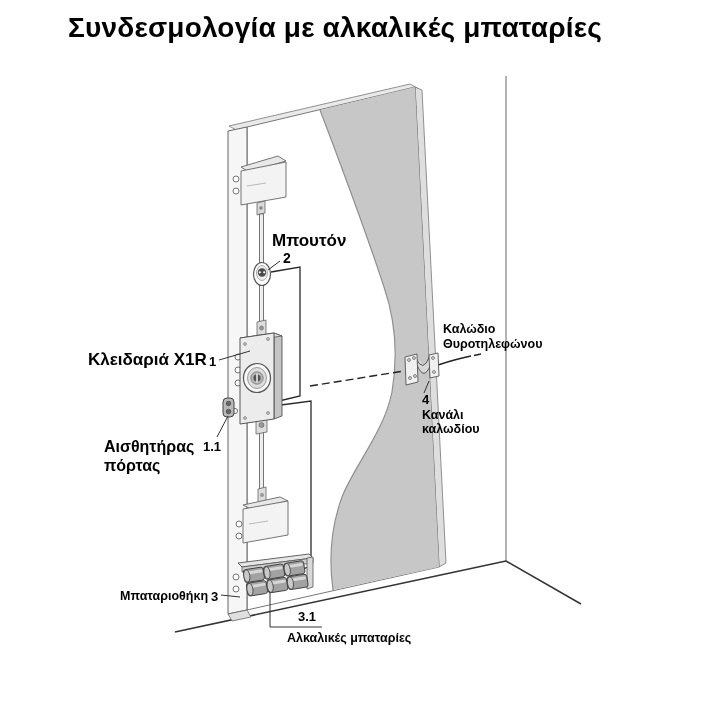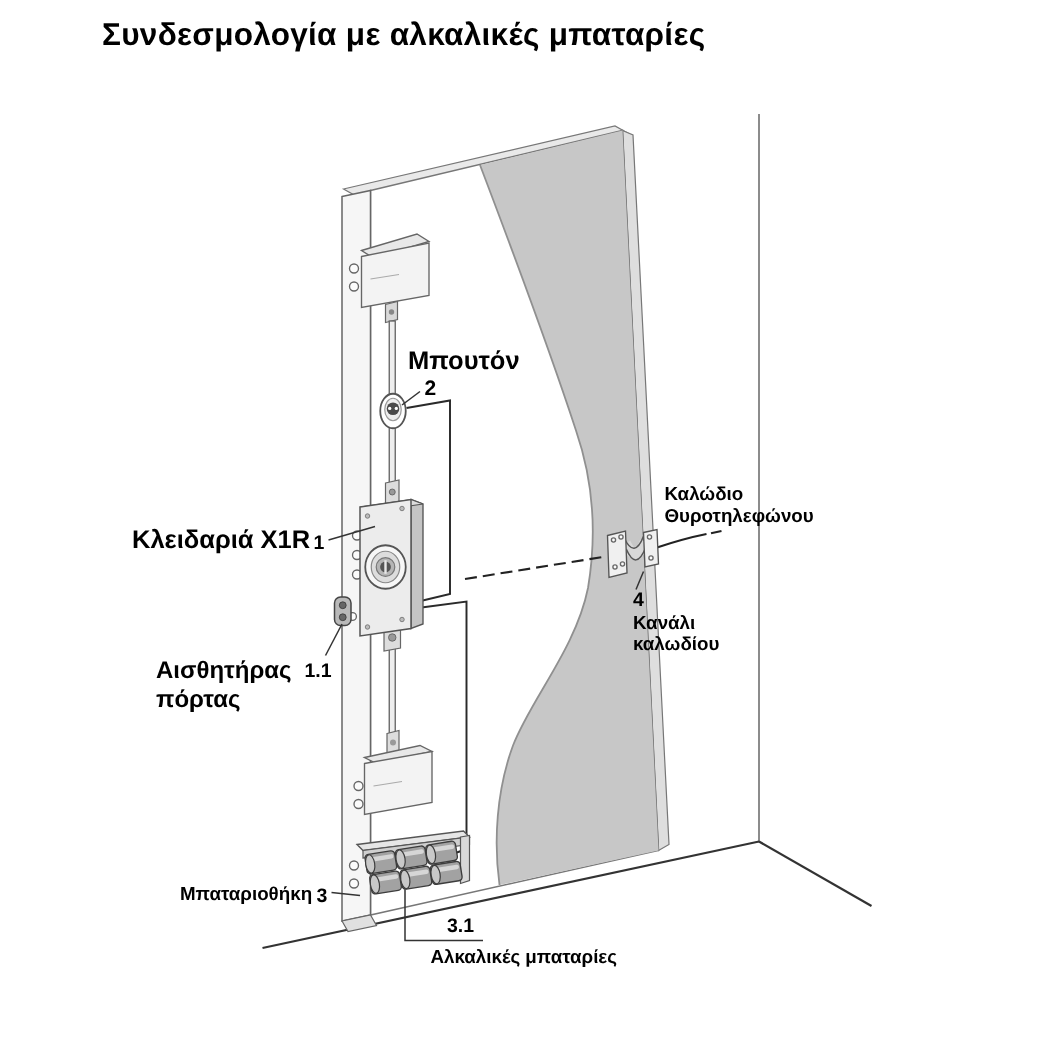--- a/index.html
+++ b/index.html
@@ -1,20 +1,20 @@
 <!DOCTYPE html>
 <html><head>
 <meta charset="utf-8">
 <style>
   html,body{margin:0;padding:0;background:#ffffff;}
   body{width:704px;height:704px;position:relative;overflow:hidden;
        font-family:"Liberation Sans",sans-serif;}
   #stage{position:absolute;inset:0;}
   h1#title{position:absolute;left:68px;top:12px;margin:0;
-           font-size:21px;font-weight:bold;color:#000;letter-spacing:.2px;}
+           font-size:28px;font-weight:bold;color:#000;letter-spacing:.2px;}
   svg{position:absolute;left:0;top:0;}
   .lbl{font-family:"Liberation Sans",sans-serif;font-weight:bold;fill:#000000;}
   .lbl-lg{font-size:17px;}
   .lbl-sm{font-size:12.5px;}
   .num{font-size:14px;}
   .num-sm{font-size:13px;}
   .wire{stroke:#2a2a2a;stroke-width:1.3;fill:none;}
   .leader{stroke:#333;stroke-width:1;fill:none;}
   .screw{fill:#fbfbfb;stroke:#666;stroke-width:0.9;}
   .batt-body{fill:#a2a2a2;stroke:#3d3d3d;stroke-width:0.9;}

